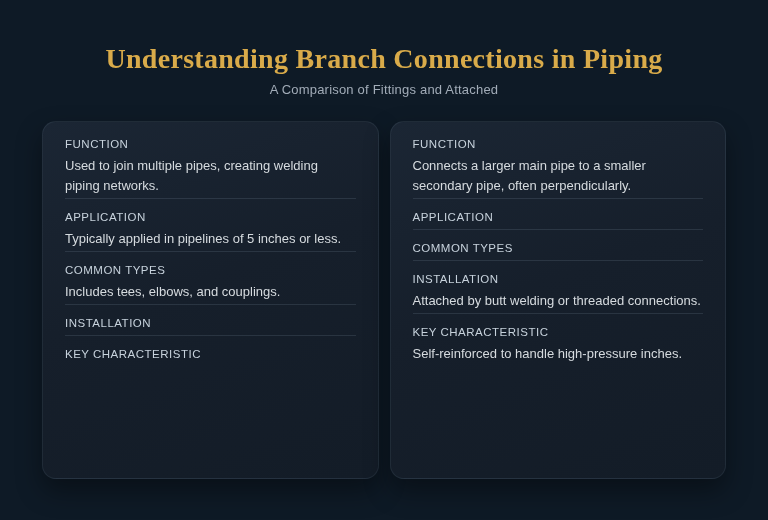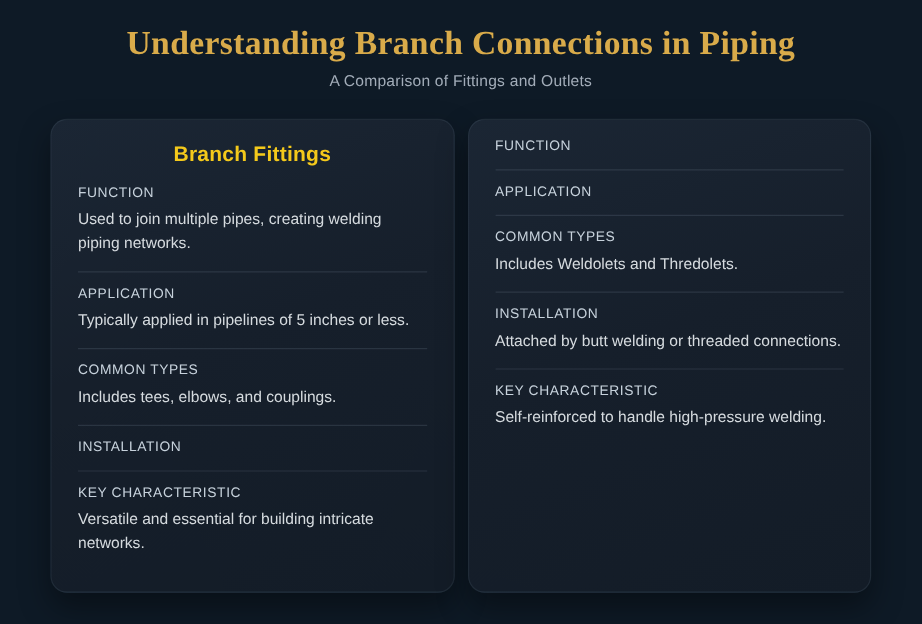--- a/index.html
+++ b/index.html
@@ -6,21 +6,21 @@
   body {
     width: 768px;
     height: 520px;
     background: var(--bg, #0e1a26);
     font-family: "Liberation Sans", sans-serif;
     overflow: hidden;
     box-sizing: border-box;
   }
   .header {
     text-align: center;
-    padding-top: 20px;
+    padding-top: 42px;
   }
   .page-title {
     margin: 0;
     font-family: "Liberation Serif", serif;
     font-weight: bold;
     font-size: 28px;
     letter-spacing: 0.3px;
     color: var(--gold, #d9ab4a);
     line-height: 1.2;
   }
@@ -50,21 +50,21 @@
   .card-title {
     margin: 2px 0 16px 0;
     text-align: center;
     font-size: 17.5px;
     font-weight: bold;
     color: var(--yellow, #f4c91b);
     letter-spacing: 0.2px;
   }
   .section + .section {
     border-top: 1px solid rgba(163, 184, 204, 0.15);
-    margin-top: 13px;
+    margin-top: 2px;
     padding-top: 12px;
   }
   .section-label {
     margin: 0 0 6px 0;
     font-size: 11.5px;
     font-weight: normal;
     letter-spacing: 0.5px;
     color: var(--label, #c7d2dc);
     text-transform: uppercase;
   }
@@ -73,26 +73,25 @@
     font-size: 13px;
     line-height: 1.55;
     color: var(--body, #d6dbdf);
   }
 </style>
 </head>
 <body>
 
 <header class="header">
   <h1 class="page-title">Understanding Branch Connections in Piping</h1>
-  <p class="page-subtitle">A Comparison of Fittings and Outlets</p>
+  <p class="page-subtitle">A Comparison of Fittings and Attached</p>
 </header>
 
 <main class="cards">
   <section class="card">
-    <h2 class="card-title">Branch Fittings</h2>
     <div class="sections">
   <div class="section">
     <h3 class="section-label">FUNCTION</h3>
     <p class="section-text">Used to join multiple pipes, creating welding piping networks.</p>
   </div>
 
   <div class="section">
     <h3 class="section-label">APPLICATION</h3>
     <p class="section-text">Typically applied in pipelines of 5 inches or less.</p>
   </div>
@@ -101,44 +100,43 @@
     <h3 class="section-label">COMMON TYPES</h3>
     <p class="section-text">Includes tees, elbows, and couplings.</p>
   </div>
 
   <div class="section">
     <h3 class="section-label">INSTALLATION</h3>
   </div>
 
   <div class="section">
     <h3 class="section-label">KEY CHARACTERISTIC</h3>
-    <p class="section-text">Versatile and essential for building intricate networks.</p>
   </div>
 </div>
   </section>
 
   <section class="card">
     <div class="sections">
   <div class="section">
     <h3 class="section-label">FUNCTION</h3>
+    <p class="section-text">Connects a larger main pipe to a smaller secondary pipe, often perpendicularly.</p>
   </div>
 
   <div class="section">
     <h3 class="section-label">APPLICATION</h3>
   </div>
 
   <div class="section">
     <h3 class="section-label">COMMON TYPES</h3>
-    <p class="section-text">Includes Weldolets and Thredolets.</p>
   </div>
 
   <div class="section">
     <h3 class="section-label">INSTALLATION</h3>
     <p class="section-text">Attached by butt welding or threaded connections.</p>
   </div>
 
   <div class="section">
     <h3 class="section-label">KEY CHARACTERISTIC</h3>
-    <p class="section-text">Self-reinforced to handle high-pressure welding.</p>
+    <p class="section-text">Self-reinforced to handle high-pressure inches.</p>
   </div>
 </div>
   </section>
 </main>
 
 </body></html>

